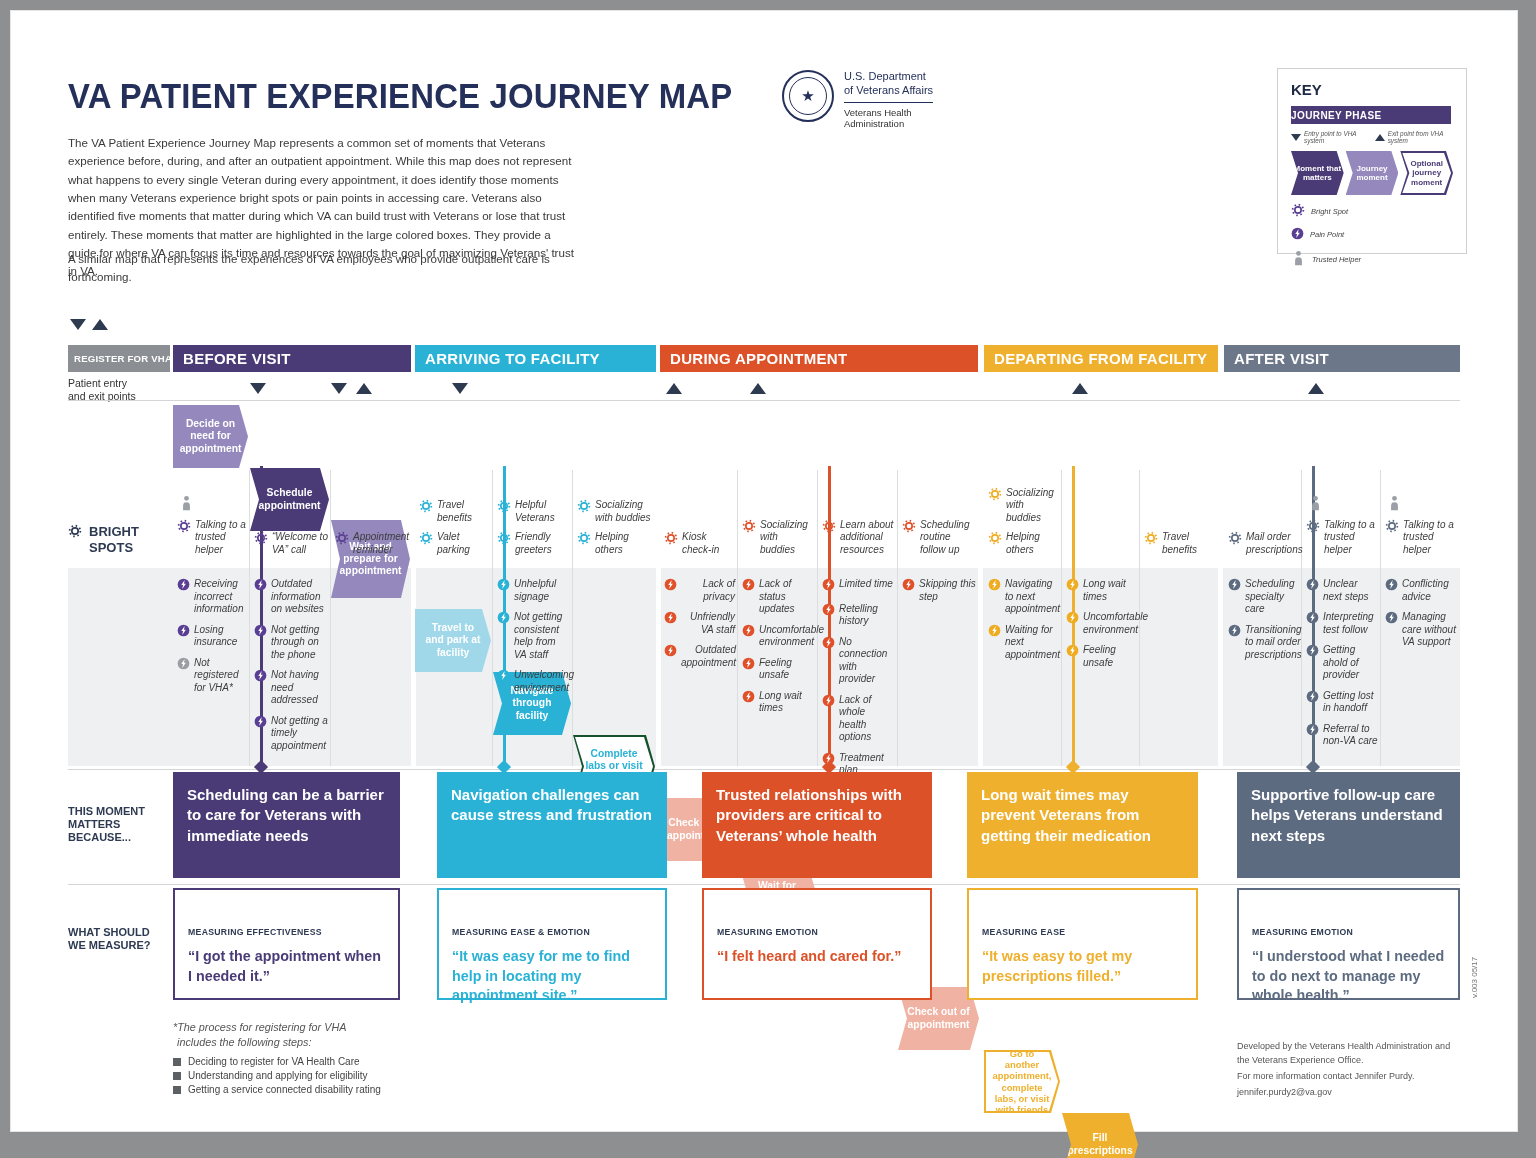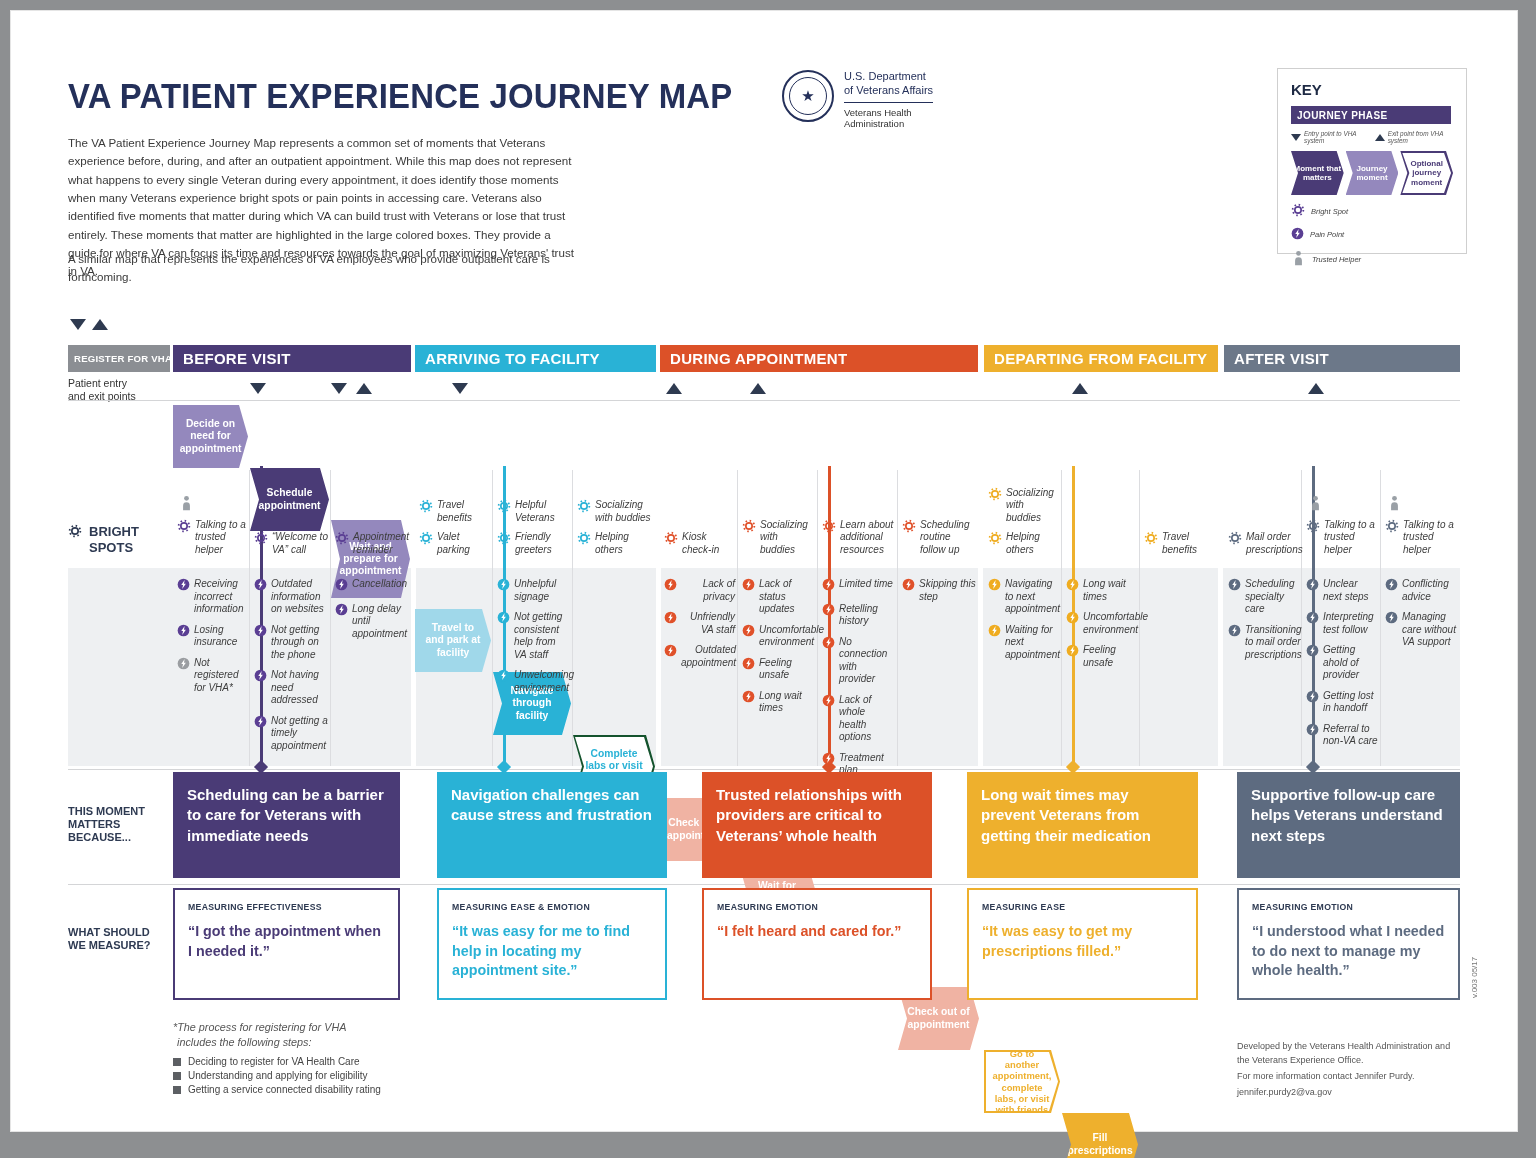--- a/index.html
+++ b/index.html
@@ -8,21 +8,21 @@
   .sheet{position:absolute;left:10px;top:10px;width:1508px;height:1122px;background:#ffffff;box-shadow:inset 0 0 0 1px #e5e5e5;}
   .abs{position:absolute;}
   .title{font-size:35px;font-weight:800;color:#24305a;letter-spacing:.2px;transform:scaleX(.94);transform-origin:0 0;white-space:nowrap;}
   .intro{width:508px;font-size:11.6px;line-height:1.58;color:#3a3a3a;}
   .seal{width:48px;height:48px;border:2.4px solid #24305a;border-radius:50%;display:flex;align-items:center;justify-content:center;}
   .seal-inner{width:36px;height:36px;border:1.2px solid #24305a;border-radius:50%;display:flex;align-items:center;justify-content:center;color:#24305a;font-size:15px;}
   .logo-dept{font-size:11px;font-weight:normal;color:#24305a;line-height:1.25;border-bottom:1px solid #24305a;padding-bottom:4px;display:inline-block;}
   .logo-admin{font-size:9.5px;color:#333;line-height:1.25;margin-top:4px;}
   .keybox{width:190px;height:186px;border:1px solid #cfcfcf;background:#fff;padding:12px 13px;box-sizing:border-box;}
   .keytitle{font-size:15px;font-weight:800;color:#1e2a44;}
-  .keybar{margin-top:8px;width:160px;height:18px;background:#4a3b76;color:#fff;font-size:10px;font-weight:bold;letter-spacing:.4px;display:flex;align-items:center;padding-left:6px;box-sizing:border-box;}
+  .keybar{margin-top:8px;width:160px;height:18px;background:#4a3b76;color:#fff;font-size:10px;font-weight:bold;letter-spacing:.4px;display:flex;align-items:center;padding-left:0;box-sizing:border-box;}
   .keyentry{display:flex;align-items:center;gap:3px;margin-top:6px;font-size:6.4px;font-style:italic;color:#555;}
   .keychevs{display:flex;gap:2px;margin-top:7px;}
   .kchev{position:relative;width:53px;height:44px;display:flex;align-items:center;justify-content:center;text-align:center;font-size:8px;font-weight:bold;line-height:1.15;clip-path:polygon(0 0,calc(100% - 7px) 0,100% 50%,calc(100% - 7px) 100%,0 100%,7px 50%);}
   .keyleg{display:flex;align-items:center;gap:6px;margin-top:8px;font-size:7.5px;font-style:italic;color:#444;}
   .tri{width:0;height:0;border-left:8px solid transparent;border-right:8px solid transparent;}
   .tri.down{border-top:11px solid #2e3a50;}
   .tri.up{border-bottom:11px solid #2e3a50;}
   .tri.small{border-left-width:5px;border-right-width:5px;}
   .tri.small.down{border-top-width:7px;}
   .tri.small.up{border-bottom-width:7px;}
@@ -35,21 +35,21 @@
   .cell{box-sizing:border-box;display:flex;flex-direction:column;}
   .cell.bright{justify-content:flex-end;padding:4px 1px 12px 4px;gap:7px;}
   .cell.pain{justify-content:flex-start;padding:10px 1px 6px 4px;gap:8px;}
   .item{display:flex;gap:4px;align-items:flex-start;font-style:italic;font-size:10px;color:#3d3d3d;line-height:1.25;}
   .item .ic{flex:0 0 auto;margin-top:0;}
   .helper-ic{margin-left:2px;height:17px;}
   .rowlabel{display:flex;gap:7px;align-items:flex-start;font-size:13px;font-weight:800;color:#2e3a52;line-height:1.2;}
   .rowlabel.sm{font-size:11px;}
   .mattersbox{color:#fff;font-size:15px;font-weight:800;line-height:1.35;padding:13px 14px;box-sizing:border-box;}
   .measurebox{background:#fff;box-sizing:border-box;padding:12px 13px;}
-  .measlabel{font-size:8.7px;font-weight:800;color:#2e3a52;letter-spacing:.3px;}
+  .measlabel{font-size:8.7px;font-weight:800;color:#2e3a52;letter-spacing:.3px;margin-top:25px;}
   .measquote{margin-top:10px;font-size:14.3px;font-weight:800;line-height:1.38;}
   .footnote-h{font-size:10.8px;font-style:italic;color:#555;line-height:1.4;}
   .fn-item{display:flex;gap:7px;align-items:center;font-size:10px;color:#444;margin-top:3px;}
   .fn-sq{width:8px;height:8px;background:#5c5f63;flex:0 0 auto;}
   .credits{font-size:9px;color:#555;line-height:1.5;}
   .version{font-size:8px;color:#777;transform:rotate(-90deg);transform-origin:0 0;white-space:nowrap;}
   .hrule{position:absolute;height:1px;background:#d4d5d7;}
 </style>
 </head>
 <body>
@@ -277,36 +277,20 @@
       </div>
       <div class="cell bright abs" style="left: 331px; top: 470px; width: 79px; height: 98px; z-index: 3;">
         <div class="item">
           <span class="ic"><svg viewBox="0 0 22 22" width="14" height="14">
               <circle cx="11" cy="11" r="5" fill="none" stroke="#5a3e93" stroke-width="2.6"></circle>
               <circle cx="11" cy="11" r="8.4" fill="none" stroke="#5a3e93" stroke-width="2.8" stroke-dasharray="2.4 4.2"></circle>
             </svg></span>
           <span>Appointment reminder</span>
         </div>
       </div>
-      <div class="cell pain abs" style="left: 331px; top: 568px; width: 79px; height: 198px; z-index: 3;">
-        <div class="item">
-          <span class="ic"><svg viewBox="0 0 20 20" width="13" height="13">
-              <circle cx="10" cy="10" r="9" fill="#5a3e93"></circle>
-              <path d="M11.8 3.2 L6.6 10.9 H9.3 L8 16.8 L13.6 8.8 H10.7 Z" fill="#fff"></path>
-            </svg></span>
-          <span>Cancellation</span>
-        </div>
-        <div class="item">
-          <span class="ic"><svg viewBox="0 0 20 20" width="13" height="13">
-              <circle cx="10" cy="10" r="9" fill="#5a3e93"></circle>
-              <path d="M11.8 3.2 L6.6 10.9 H9.3 L8 16.8 L13.6 8.8 H10.7 Z" fill="#fff"></path>
-            </svg></span>
-          <span>Long delay until appointment</span>
-        </div>
-      </div>
       <div class="abs chev" style="left: 415px; top: 405px; width: 76px; height: 63px; clip-path: polygon(0px 0px, calc(100% - 9px) 0px, 100% 50%, calc(100% - 9px) 100%, 0px 100%); z-index: 3; background: rgb(160, 216, 234);">
         <span class="txt" style="color: rgb(255, 255, 255);">Travel to and park at facility</span>
       </div>
       <div class="cell bright abs" style="left: 415px; top: 470px; width: 76px; height: 98px; z-index: 3;">
         <div class="item">
           <span class="ic"><svg viewBox="0 0 22 22" width="14" height="14">
               <circle cx="11" cy="11" r="5" fill="none" stroke="#29b2d6" stroke-width="2.6"></circle>
               <circle cx="11" cy="11" r="8.4" fill="none" stroke="#29b2d6" stroke-width="2.8" stroke-dasharray="2.4 4.2"></circle>
             </svg></span>
           <span>Travel benefits</span>

